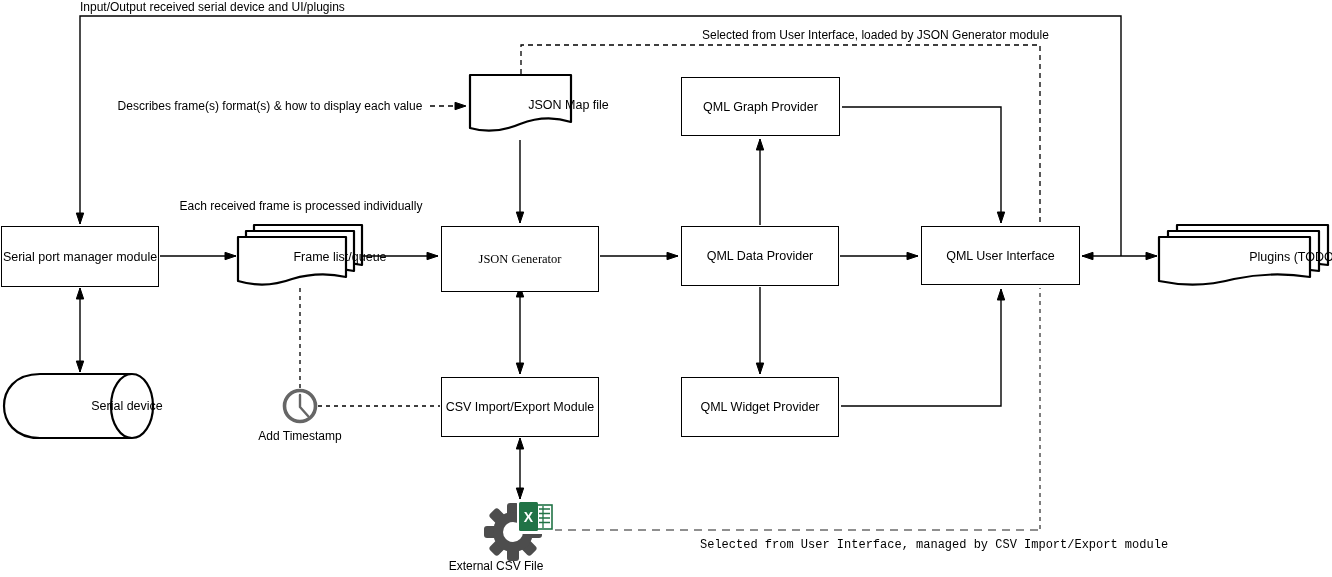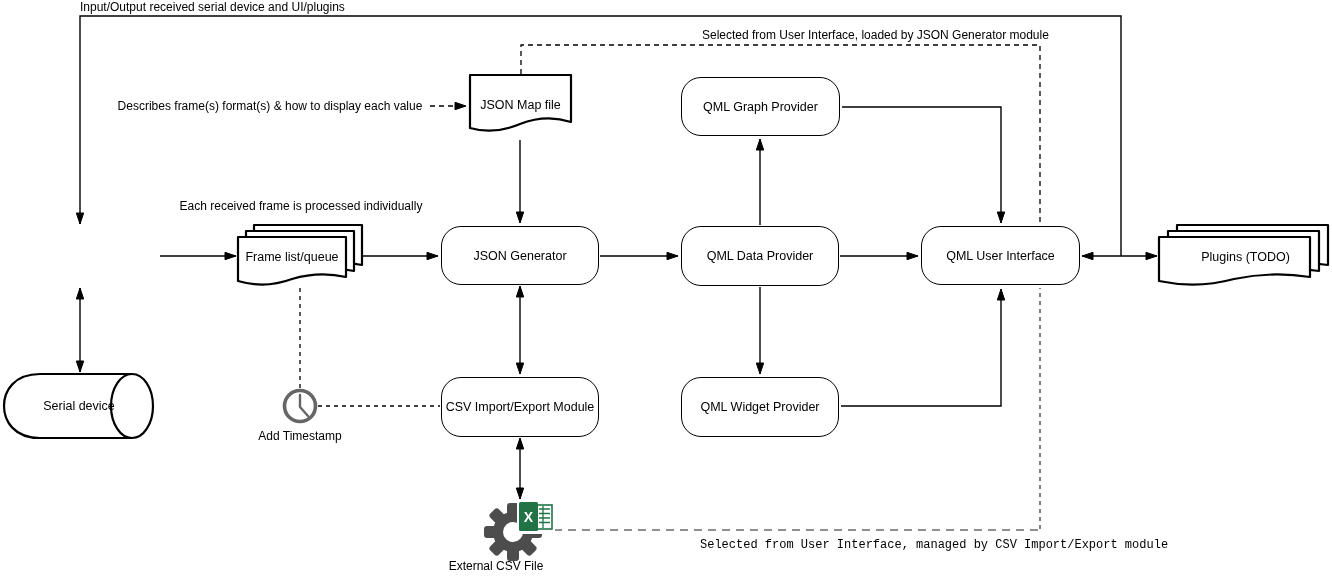--- a/index.html
+++ b/index.html
@@ -9,33 +9,34 @@
     background:#ffffff;
     font-family:"Liberation Sans", sans-serif;
     color:#000;
     overflow:hidden;
   }
   .layer{position:absolute;left:0;top:0;width:1332px;height:577px;}
   .node{
     position:absolute;
     background:#fff;
     border:1.5px solid #000;
-    border-radius:20px;
+    border-radius:0;
     display:flex;align-items:center;justify-content:center;
     font-size:12.5px;
     text-align:center;
     box-sizing:border-box;
     z-index:2;
   }
   .shape-label{
     position:absolute;
     display:flex;align-items:center;justify-content:center;
     font-size:12.5px;text-align:center;
     z-index:3;
     background:transparent;
+    padding-left:48px;
   }
   .annotation{
     position:absolute;
     font-size:12px;
     line-height:13px;
     z-index:3;
     white-space:nowrap;
   }
   .center{text-align:center;}
 </style>
@@ -129,22 +130,23 @@
     </g>
     <g>
       <rect x="517" y="499" width="38" height="35" fill="#ffffff"></rect>
       <rect x="537" y="505" width="15" height="24" fill="#ffffff" stroke="#217346" stroke-width="1.6"></rect>
       <path d="M 539,509 H 550 M 539,513.5 H 550 M 539,518 H 550 M 539,522.5 H 550 M 543,506 V 528" stroke="#217346" stroke-width="1.3" fill="none"></path>
       <rect x="519" y="502" width="19" height="29" rx="1.5" fill="#217346"></rect>
       <text x="528.5" y="522" font-size="14" font-weight="bold" fill="#ffffff" text-anchor="middle" font-family="Liberation Sans, sans-serif">X</text>
     </g>
   </svg>
 
+  <div class="node" style="left:1px;top:226px;width:158px;height:61px;">Serial port manager module</div>
 
-  <div class="node" style="left:441px;top:226px;width:158px;height:59px;">JSON Generator</div>
+  <div class="node" style="left:441px;top:226px;width:158px;height:66px;font-family:Liberation Serif, serif;">JSON Generator</div>
 
   <div class="node" style="left:681px;top:226px;width:158px;height:60px;">QML Data Provider</div>
 
   <div class="node" style="left:921px;top:226px;width:159px;height:59px;">QML User Interface</div>
 
   <div class="node" style="left:681px;top:77px;width:159px;height:59px;">QML Graph Provider</div>
 
   <div class="node" style="left:681px;top:377px;width:158px;height:60px;">QML Widget Provider</div>
 
   <div class="node" style="left:441px;top:377px;width:158px;height:60px;">CSV Import/Export Module</div>

